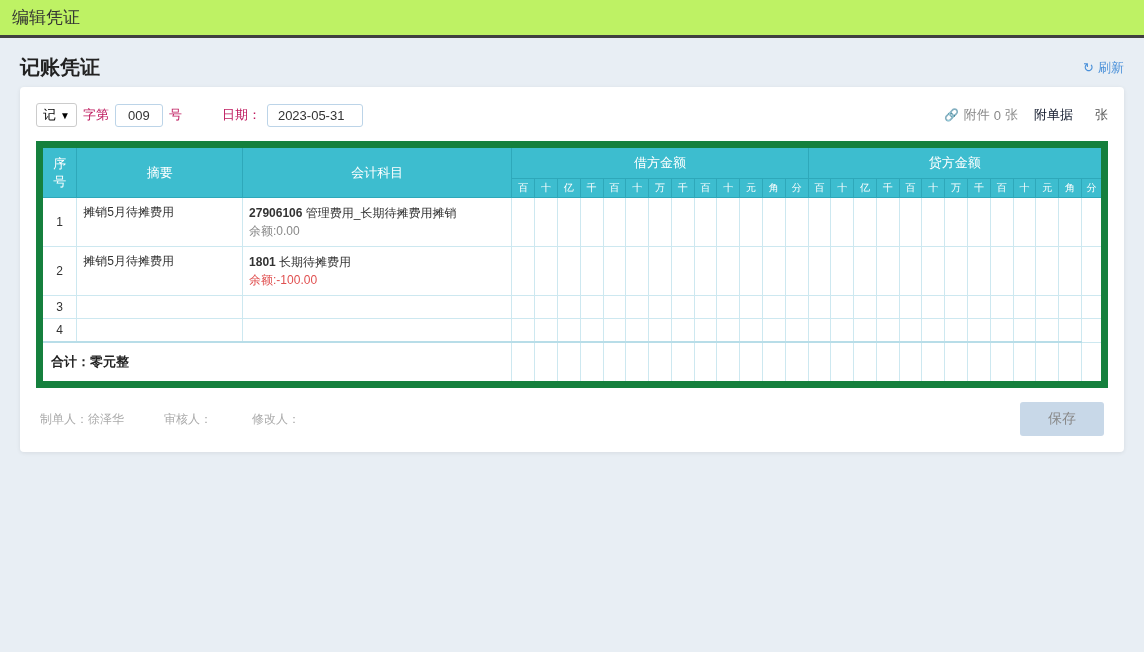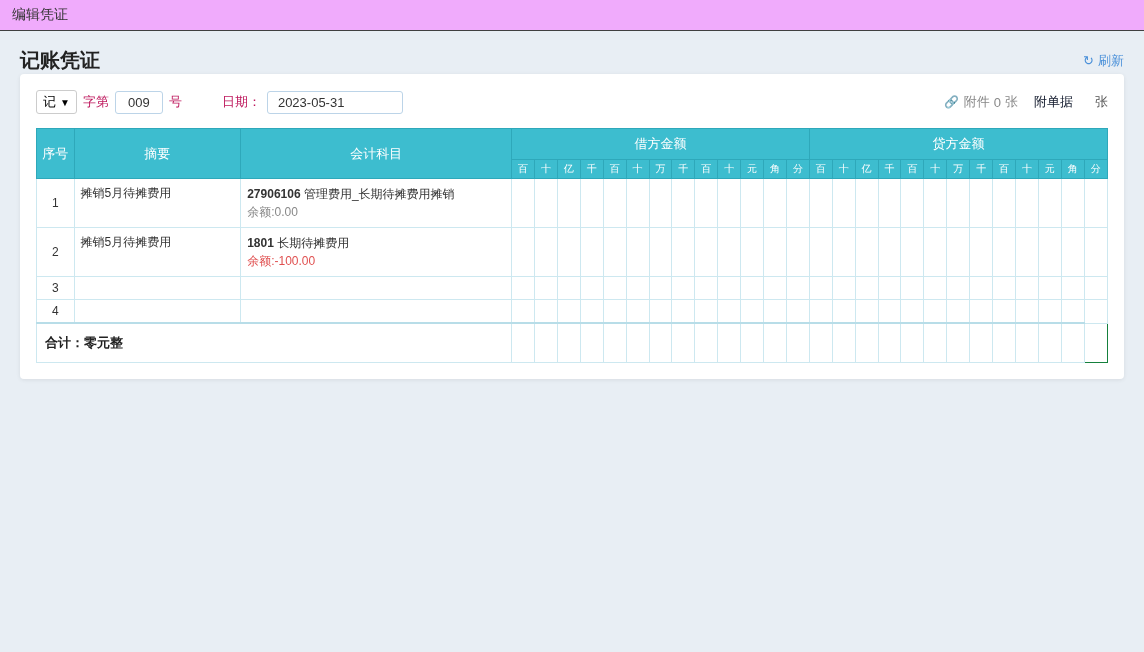--- a/index.html
+++ b/index.html
@@ -5,35 +5,35 @@
     * { box-sizing: border-box; margin: 0; padding: 0; }
     body {
       font-family: 'Microsoft YaHei', 'PingFang SC', sans-serif;
       font-size: 13px;
       background: #e8eef4;
       width: 1144px;
       height: 652px;
       overflow: hidden;
     }
     .title-bar {
-      background: #f0abfc;
+      background: #bef264;
       padding: 6px 12px;
-      font-size: 14px;
+      font-size: 17px;
       color: #333;
-      border-bottom: 1px solid #404040;
+      border-bottom: 3px solid #404040;
     }
     .main-content {
       padding: 16px 20px;
       background: #e8eef4;
       height: calc(652px - 32px);
     }
     .page-header {
       display: flex;
       justify-content: space-between;
-      margin-bottom: 0;
+      margin-bottom: 6px;
     }
     .page-title {
       font-size: 20px;
       font-weight: bold;
       color: #222;
     }
     .refresh-btn {
       display: flex;
       align-items: center;
       gap: 4px;
@@ -85,41 +85,41 @@
       width: 48px;
       text-align: center;
     }
     .date-field {
       border: 1px solid #bcd4e8;
       border-radius: 3px;
       padding: 3px 10px;
       font-size: 13px;
       color: #333;
       background: #fff;
-      width: 136px;
+      width: 96px;
     }
     .attachment-area {
       display: flex;
       align-items: center;
       gap: 16px;
       margin-left: auto;
       color: #888;
       font-size: 13px;
     }
     .attachment-link {
       color: #888;
       display: flex;
       align-items: center;
       gap: 4px;
     }
     
     .voucher-table {
       width: 100%;
       border-collapse: collapse;
-      border: 1px solid #15803d;
+      border: 7px solid #15803d;
     }
     .voucher-table th {
       background: #3dbdcf;
       color: #fff;
       font-size: 13px;
       font-weight: normal;
       text-align: center;
       padding: 6px 4px;
       border: 1px solid #2ea8ba;
     }
@@ -447,14 +447,28 @@
             <td class="digit-cell"></td>
             <td class="digit-cell"></td>
             <td class="digit-cell"></td>
             <td class="digit-cell"></td>
             <td class="digit-cell"></td>
           </tr>
         </tfoot>
       </table>
     </div>
 
+    <div class="footer-row">
+      <div class="footer-info">
+        <span>
+          <span>制单人：</span><span>徐泽华</span>
+        </span>
+        <span>
+          <span>审核人：</span><span></span>
+        </span>
+        <span>
+          <span>修改人：</span><span></span>
+        </span>
+      </div>
+      <button class="save-btn">保存</button>
+    </div>
   </div>
 </div>
 
 </body></html>

